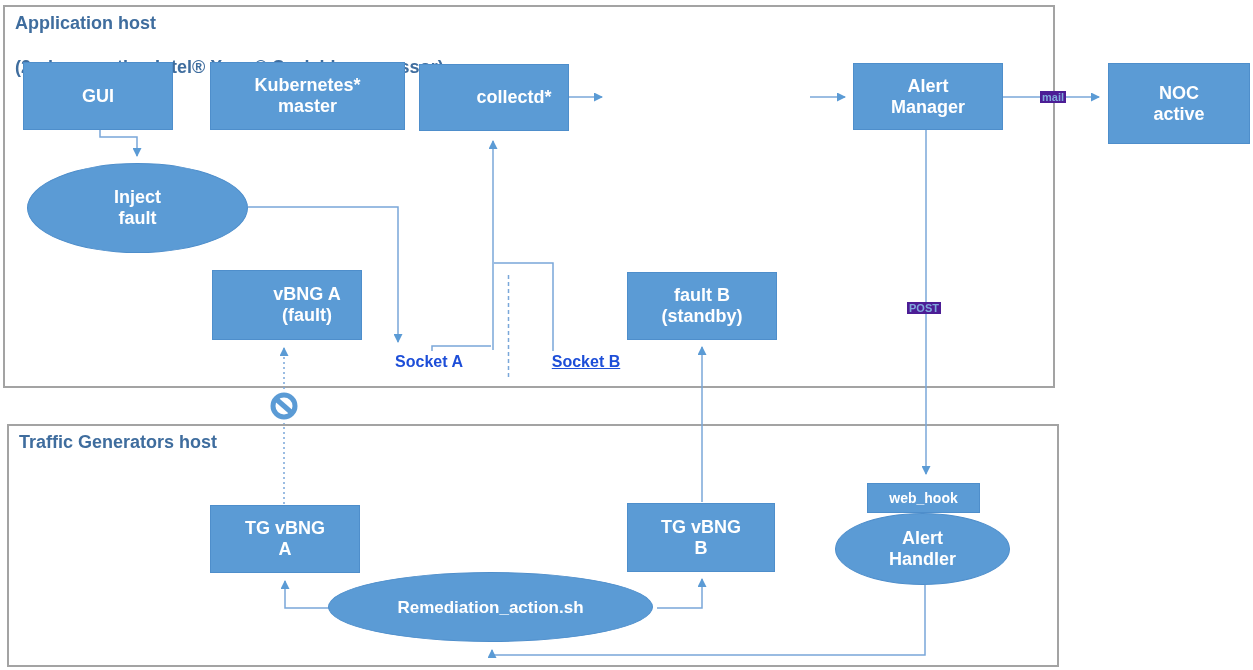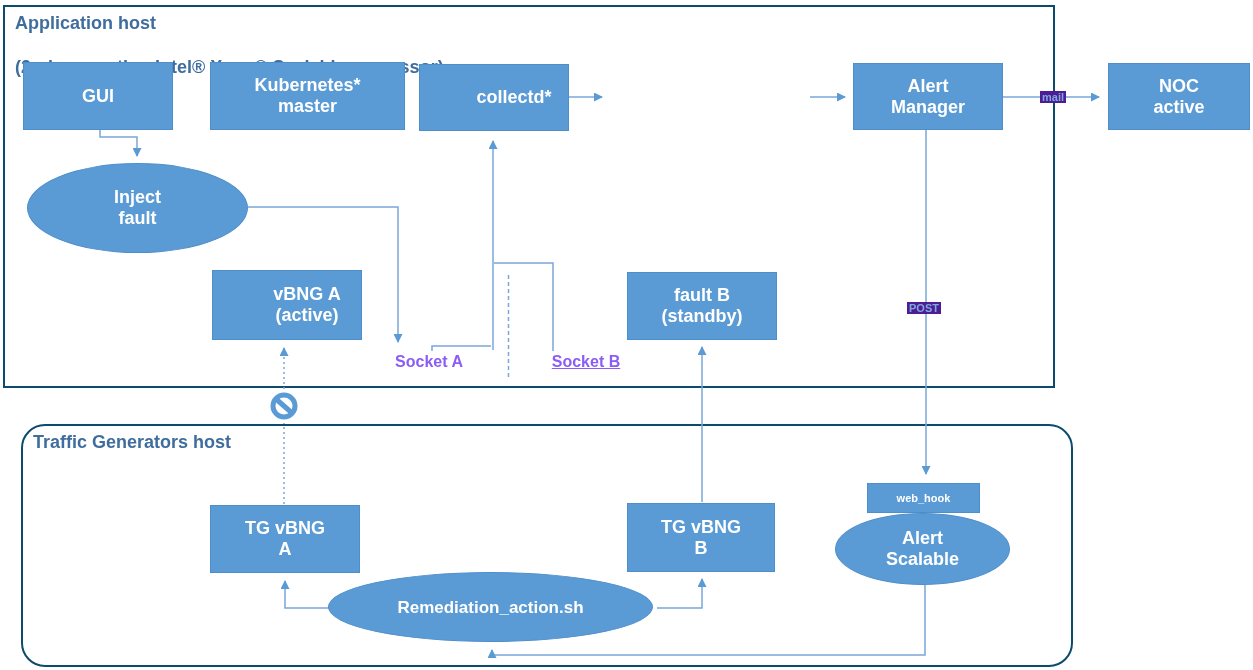--- a/index.html
+++ b/index.html
@@ -1,53 +1,53 @@
 <!DOCTYPE html>
 <html><head>
 <meta charset="utf-8">
 <style>
   html,body{margin:0;padding:0;background:#fff;}
   .stage{
     position:relative;width:1253px;height:670px;background:#ffffff;
     font-family:"Liberation Sans", sans-serif;overflow:hidden;
   }
   .container-box{
-    position:absolute;border:2px solid #0c4a6e;background:transparent;z-index:1;
+    position:absolute;border:2px solid #a3a3a3;background:transparent;z-index:1;
   }
   .container-title{
     color:#3f6d9e;font-weight:bold;font-size:18px;line-height:22px;
     padding:5px 0 0 10px;white-space:pre-line;
   }
   #app-host{left:3px;top:5px;width:1048px;height:379px;}
-  #tg-host{left:21px;top:424px;width:1048px;height:239px;border-radius:24px;}
+  #tg-host{left:7px;top:424px;width:1048px;height:239px;}
   #tg-host .container-title{width:270px;}
   svg.wires{position:absolute;left:0;top:0;z-index:2;pointer-events:none;}
   .node{
     position:absolute;background:#5b9bd5;border:1px solid #4e8ecb;color:#fff;
     font-weight:bold;font-size:18px;line-height:21px;display:flex;
     flex-direction:column;align-items:center;justify-content:center;
     text-align:center;z-index:3;box-sizing:border-box;
   }
   .ellipse{border-radius:50%;}
   #gui{left:23px;top:62px;width:150px;height:68px;}
   #kubernetes{left:210px;top:62px;width:195px;height:68px;}
   #collectd{left:419px;top:64px;width:150px;height:67px;padding-left:40px;}
   #prometheus{left:612px;top:63px;width:198px;height:67px;}
   #alert-manager{left:853px;top:63px;width:150px;height:67px;}
-  #noc-mailbox{left:1108px;top:63px;width:142px;height:67px;}
+  #noc-mailbox{left:1108px;top:63px;width:142px;height:81px;}
   #inject-fault{left:27px;top:163px;width:221px;height:90px;justify-content:center;}
   #vbng-a{left:212px;top:270px;width:150px;height:70px;padding-left:40px;}
   #vbng-b{left:627px;top:272px;width:150px;height:68px;}
   #tg-vbng-a{left:210px;top:505px;width:150px;height:68px;}
   #tg-vbng-b{left:627px;top:503px;width:148px;height:69px;}
-  #web-hook{left:867px;top:483px;width:113px;height:30px;font-size:11px;line-height:13px;z-index:4;}
+  #web-hook{left:867px;top:483px;width:113px;height:30px;font-size:14px;line-height:13px;z-index:4;}
   #alert-handler{left:835px;top:513px;width:175px;height:72px;}
   #remediation{left:328px;top:572px;width:325px;height:70px;font-size:17px;}
   .socket-label{
-    position:absolute;color:#8b5cf6;font-weight:bold;font-size:16px;
+    position:absolute;color:#1d4ed8;font-weight:bold;font-size:16px;
     width:110px;text-align:center;z-index:4;
   }
   #socket-a{left:374px;top:353px;}
   #socket-b{left:531px;top:353px;text-decoration:underline;}
   .edge-label{
     position:absolute;color:#7fa9dc;font-weight:bold;font-size:11px;
     background:#4c1d95;padding:0 2px;z-index:4;
   }
   #mail-label{left:1040px;top:91px;}
   #post-label{left:907px;top:302px;}
@@ -112,40 +112,40 @@
   <div class="node" id="noc-mailbox">
     <span>NOC</span>
     <span>active</span>
   </div>
   <div class="node ellipse" id="inject-fault">
     <span>Inject</span>
     <span>fault</span>
   </div>
   <div class="node" id="vbng-a">
     <span>vBNG A</span>
-    <span>(active)</span>
+    <span>(fault)</span>
   </div>
   <div class="node" id="vbng-b">
     <span>fault B</span>
     <span>(standby)</span>
   </div>
   <div class="node" id="tg-vbng-a">
     <span>TG vBNG</span>
     <span>A</span>
   </div>
   <div class="node" id="tg-vbng-b">
     <span>TG vBNG</span>
     <span>B</span>
   </div>
   <div class="node" id="web-hook">
     <span>web_hook</span>
   </div>
   <div class="node ellipse" id="alert-handler">
     <span>Alert</span>
-    <span>Scalable</span>
+    <span>Handler</span>
   </div>
   <div class="node ellipse" id="remediation">
     <span>Remediation_action.sh</span>
   </div>
 
   <div class="socket-label" id="socket-a">Socket A</div>
   <div class="socket-label" id="socket-b">Socket B</div>
   <div class="edge-label" id="mail-label">mail</div>
   <div class="edge-label" id="post-label">POST</div>
 

